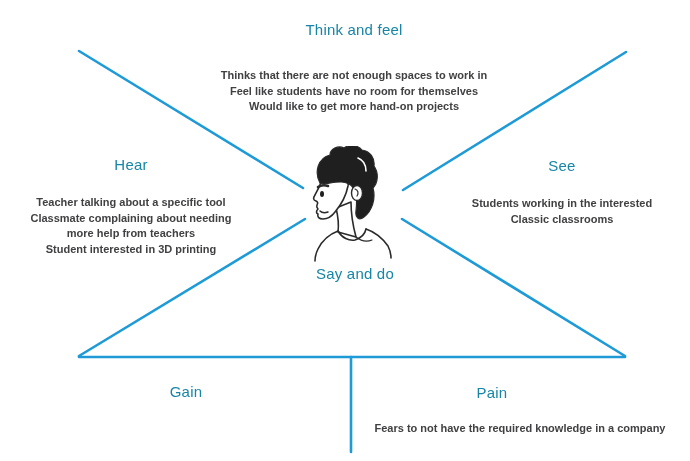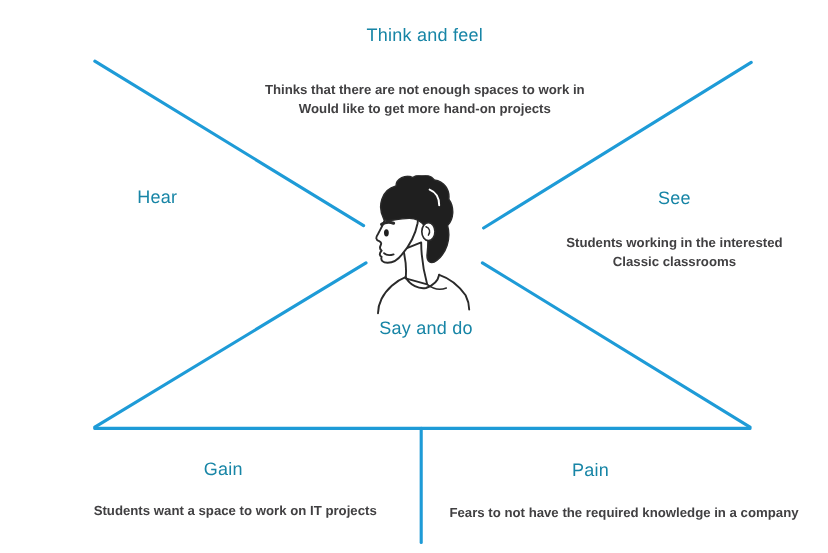--- a/index.html
+++ b/index.html
@@ -51,24 +51,30 @@
       <line x1="79" y1="356" x2="305" y2="219"></line>
       <line x1="625" y1="356" x2="402" y2="219"></line>
       <line x1="79" y1="357" x2="625" y2="357"></line>
       <line x1="351" y1="357" x2="351" y2="452"></line>
     </g>
   </svg>
 
   <div class="sec-title" style="left:354px;top:21px;">Think and feel</div>
   <div class="sec-body" style="left:354px;top:68px;width:340px;">
     <div>Thinks that there are not enough spaces to work in</div>
+    <div>Feel like students have no room for themselves</div>
     <div>Would like to get more hand-on projects</div>
   </div>
 
   <div class="sec-title" style="left:131px;top:156px;">Hear</div>
+  <div class="sec-body" style="left:131px;top:195px;width:228px;">
+    <div>Teacher talking about a specific tool</div>
+    <div>Classmate complaining about needing more help from teachers</div>
+    <div>Student interested in 3D printing</div>
+  </div>
 
   <div class="sec-title" style="left:562px;top:157px;">See</div>
   <div class="sec-body" style="left:562px;top:196px;width:230px;">
     <div>Students working in the interested</div>
     <div>Classic classrooms</div>
   </div>
 
   <svg class="figure" viewBox="0 0 102 118" xmlns="http://www.w3.org/2000/svg">
     <g stroke="var(--ink)" stroke-linecap="round" stroke-linejoin="round">
 
@@ -98,22 +104,19 @@
       <path d="M35,85 C27,88 19,95 15,103 C13,107 12,111 12,115" fill="none" stroke-width="1.6"></path>
       <path d="M35,85 C39,92 46,95 52,94 C58,92 62,88 63,83" fill="none" stroke-width="1.6"></path>
       <path d="M63,83 C72,86 80,93 85,100 C87,104 88,108 88,112" fill="none" stroke-width="1.6"></path>
       <path d="M53,91 C58,95 64,96 69,94" fill="none" stroke-width="1.2"></path>
     </g>
   </svg>
 
   <div class="sec-title" style="left:355px;top:265px;">Say and do</div>
 
   <div class="sec-title" style="left:186px;top:383px;text-align:center;">Gain</div>
-  <div class="sec-body" style="left:196px;top:419px;width:300px;">
-    <div>Students want a space to work on IT projects</div>
-  </div>
 
   <div class="sec-title" style="left:492px;top:384px;">Pain</div>
   <div class="sec-body" style="left:520px;top:421px;width:320px;">
     <div>Fears to not have the required knowledge in a company</div>
   </div>
 
 </div>
 
 </body></html>

